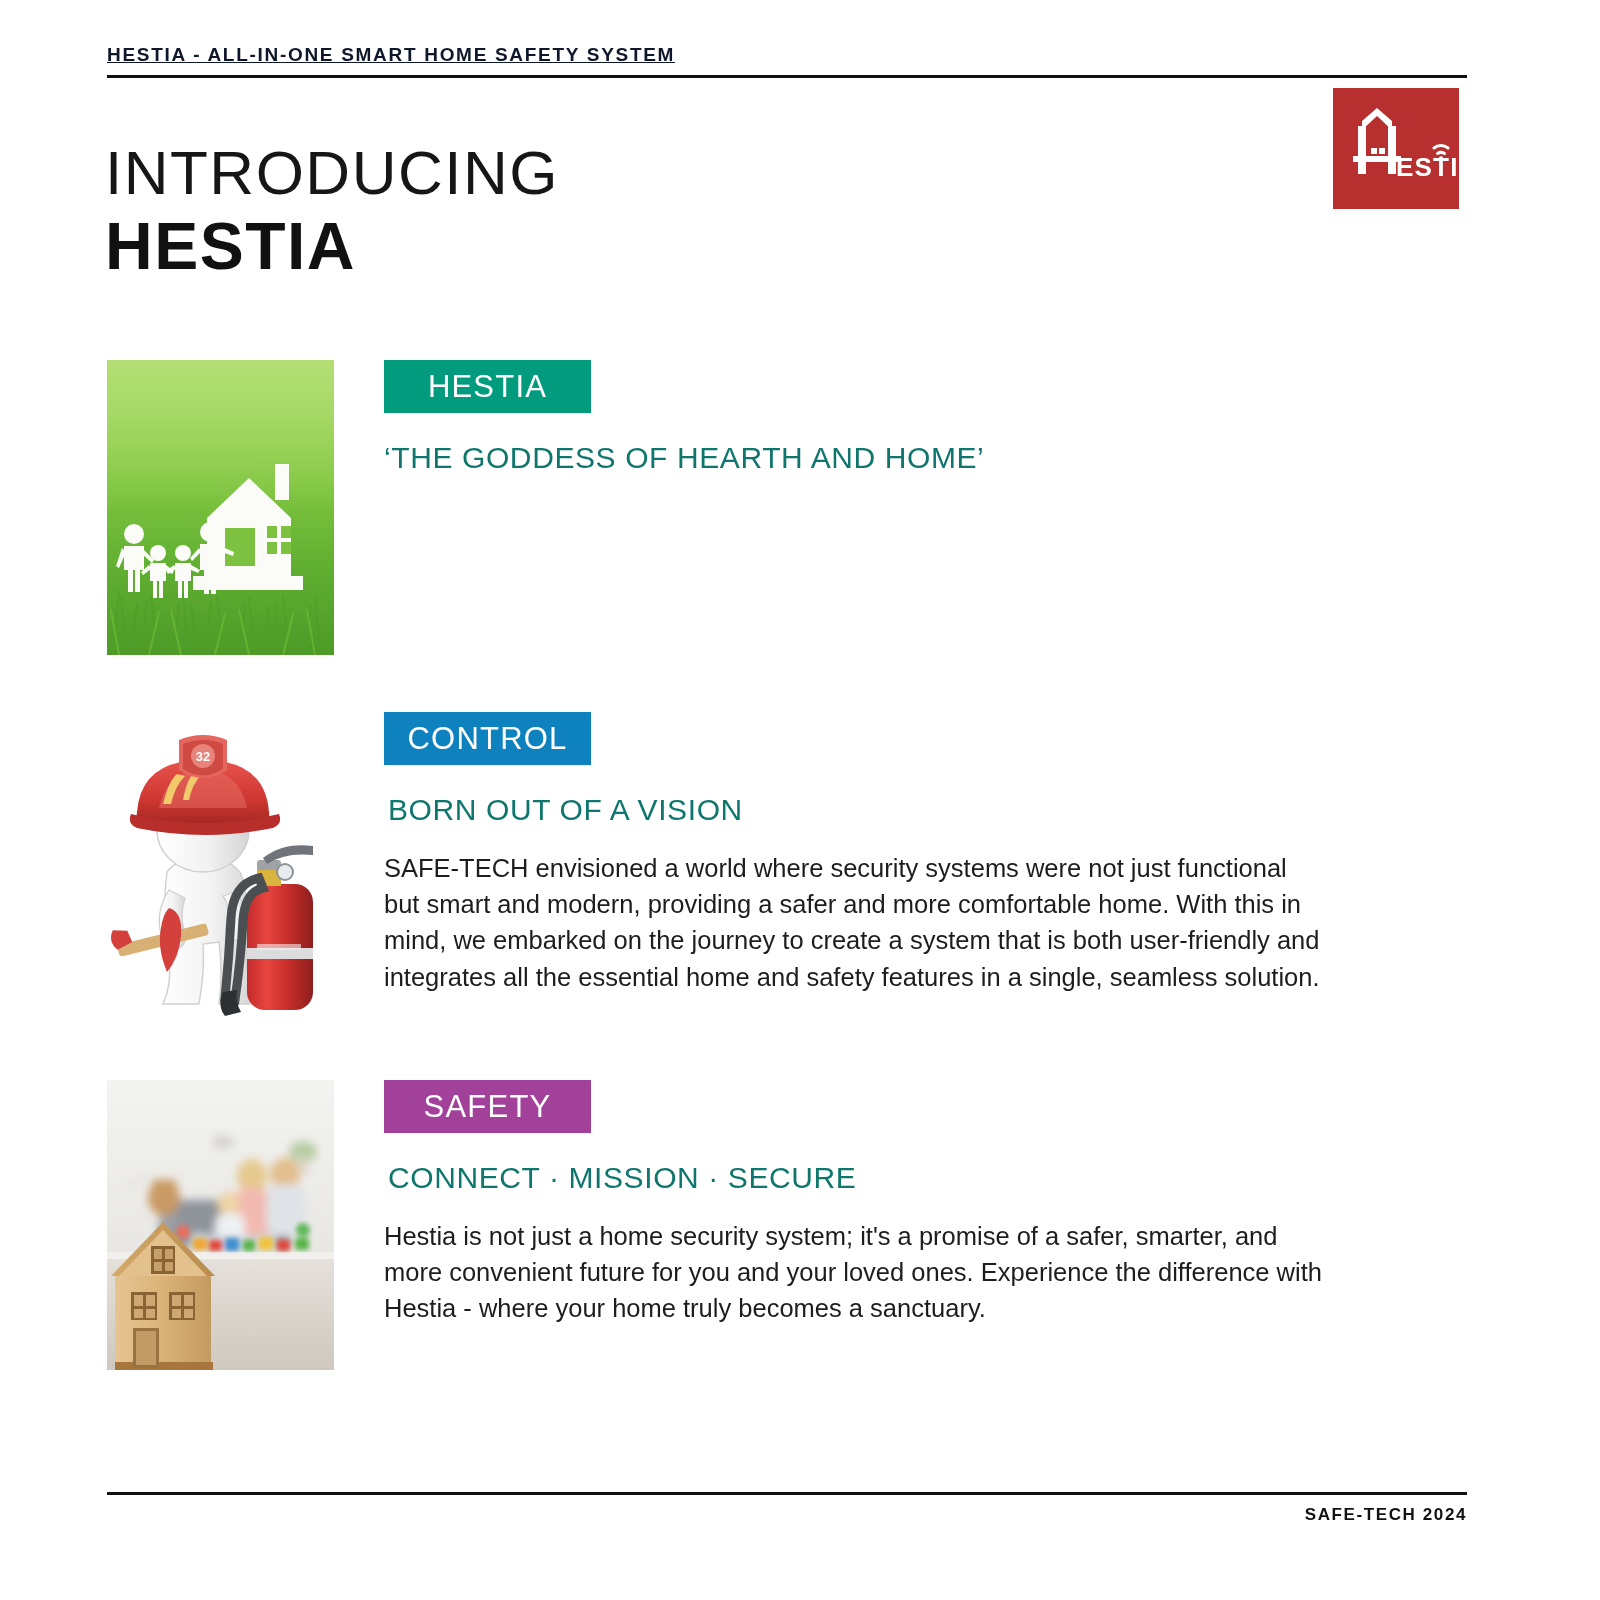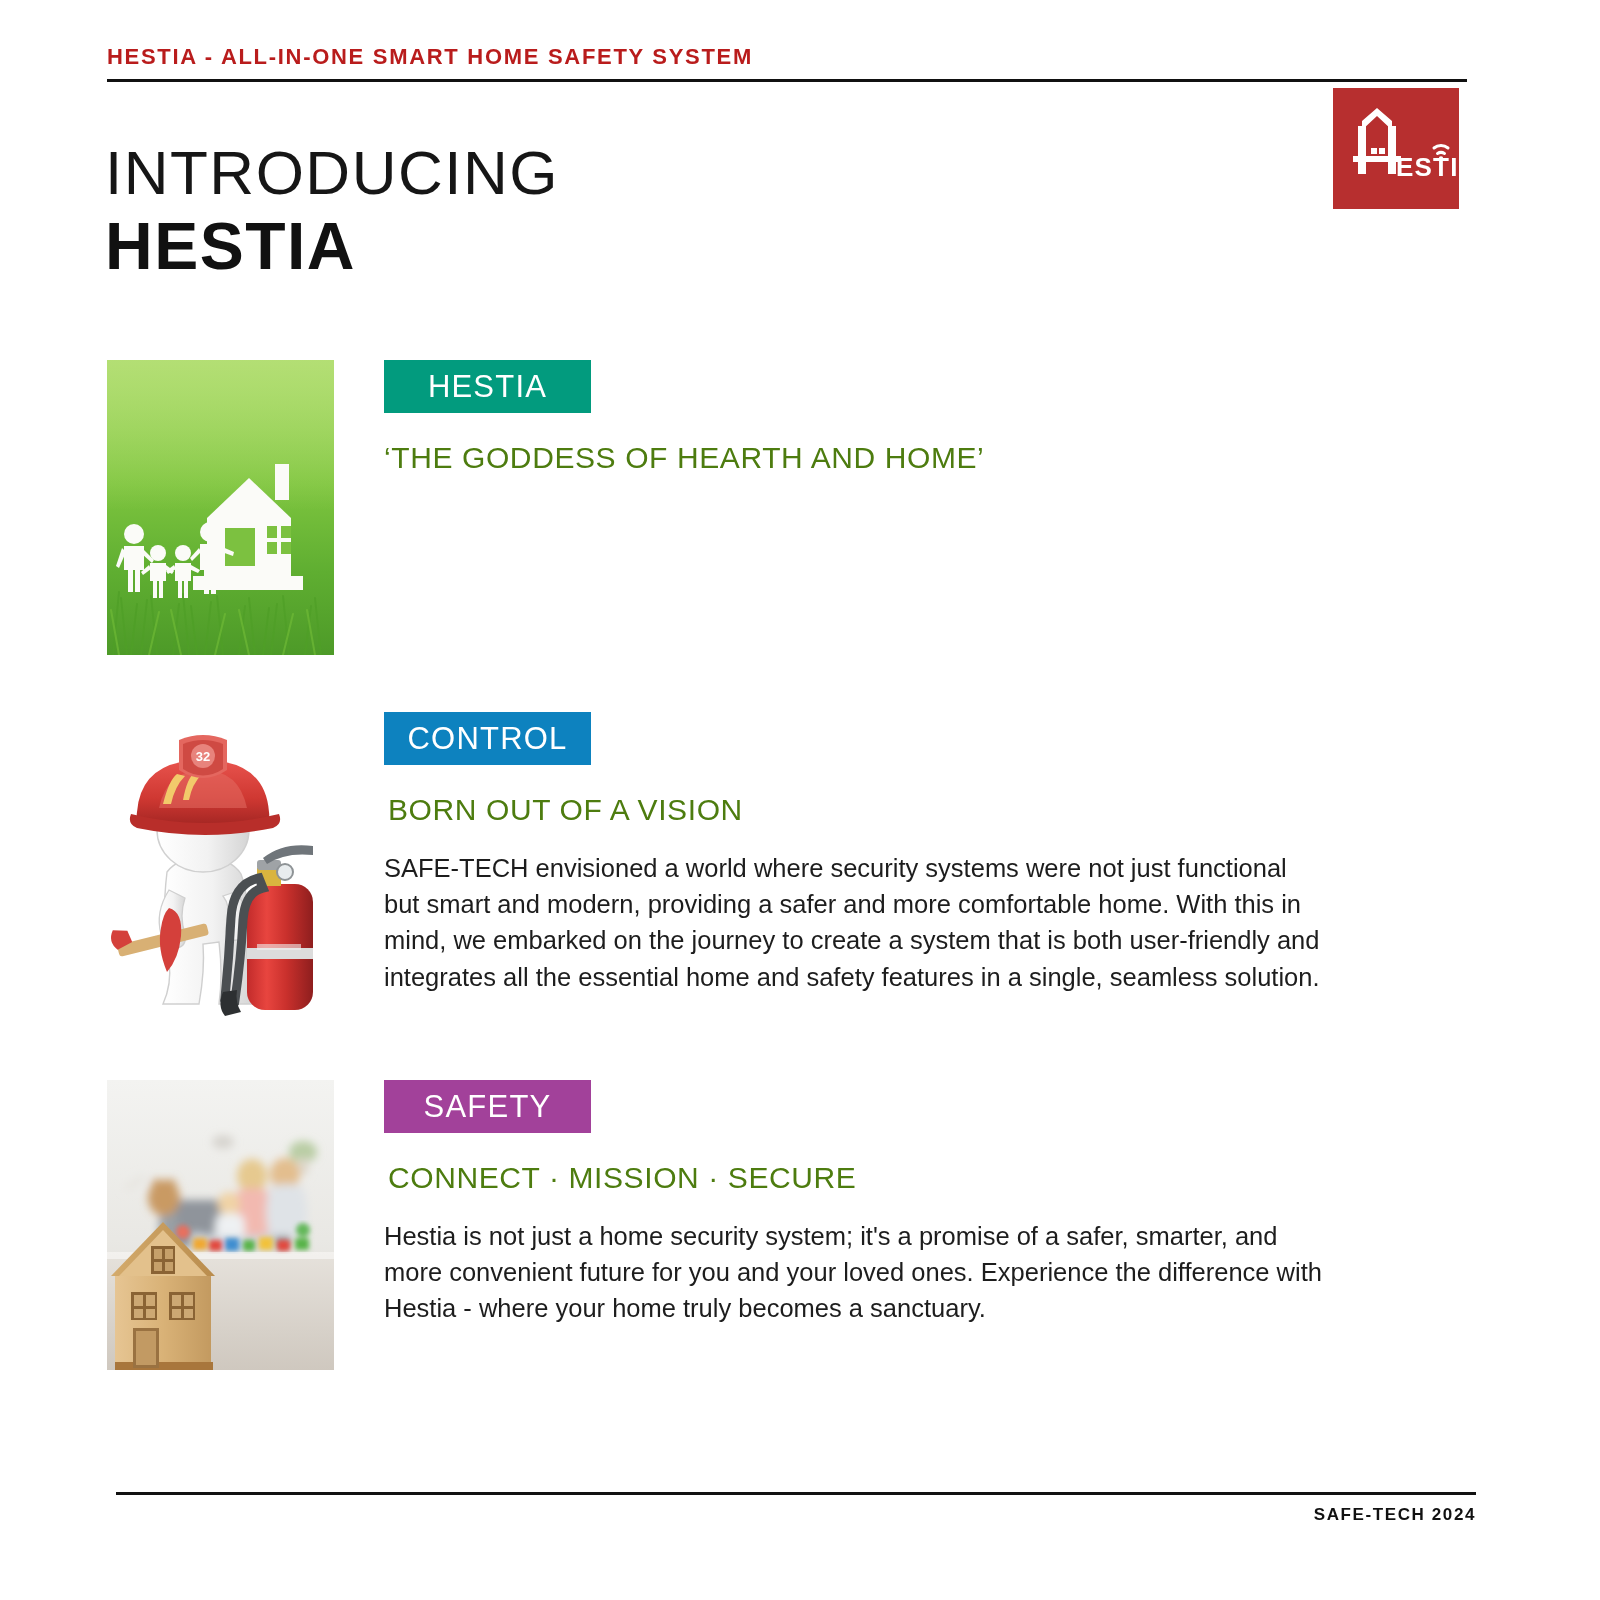--- a/index.html
+++ b/index.html
@@ -23,26 +23,27 @@
   }
 
   
   .header {
     position: absolute;
     left: 107px;
     top: 44px;
     width: 1360px;
   }
   .header-title {
-    font-size: 22px;
+    font-size: 19px;
     font-weight: bold;
     letter-spacing: 1.7px;
-    color: #b91c1c;
+    color: #0f172a;
     text-transform: uppercase;
     white-space: nowrap;
+    text-decoration: underline;
   }
   .header-rule {
     margin-top: 9px;
     border-top: 3px solid #111111;
     width: 1360px;
   }
 
   
   .logo-box {
     position: absolute;
@@ -124,38 +125,38 @@
     letter-spacing: 1.2px;
     box-sizing: border-box;
     padding: 0 18px;
   }
 
   .sec-heading {
     margin-top: 28px;
     font-size: 30px;
     font-weight: 400;
     letter-spacing: 0.6px;
-    color: #4d7c0f;
+    color: #0f766e;
     line-height: 1.1;
   }
   #section-1 .sec-heading, #section-2 .sec-heading { margin-left: 4px; }
 
   .sec-text {
     margin-top: 24px;
     font-size: 25.5px;
     font-weight: 400;
     line-height: 1.42;
     color: #1d1d1d;
     max-width: 945px;
   }
 
   
   .footer {
     position: absolute;
-    left: 116px;
+    left: 107px;
     top: 1492px;
     width: 1360px;
   }
   .footer-rule {
     border-top: 3px solid #111111;
     width: 1360px;
   }
   .footer-text {
     margin-top: 10px;
     text-align: right;

